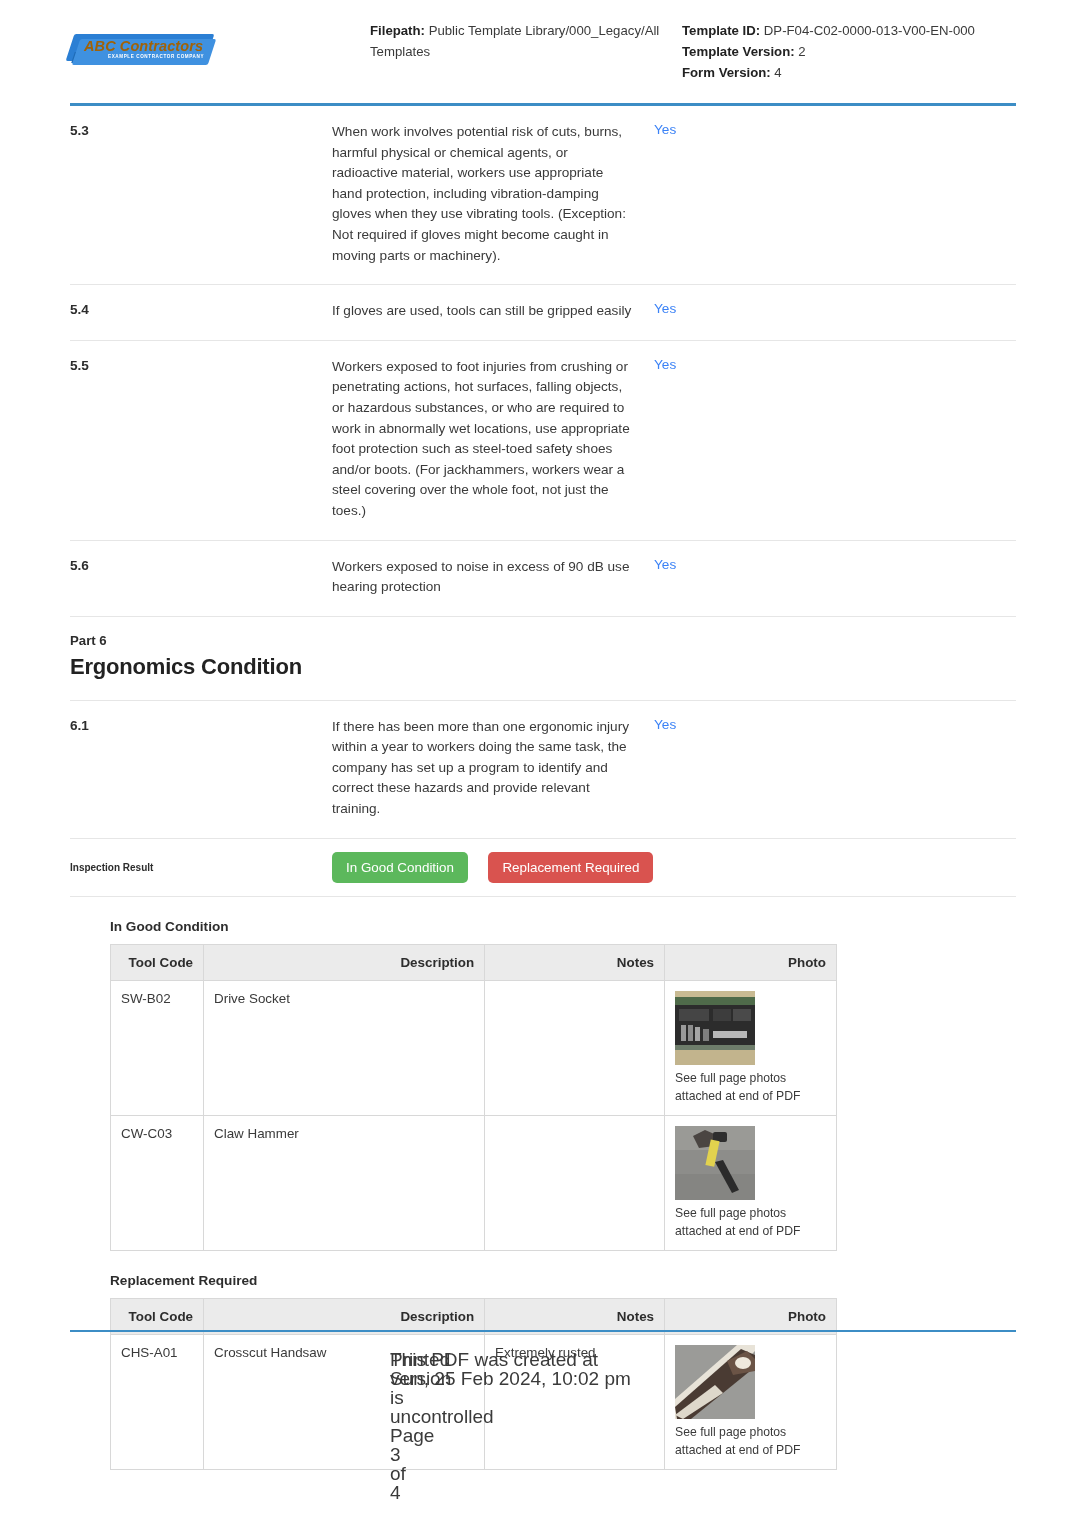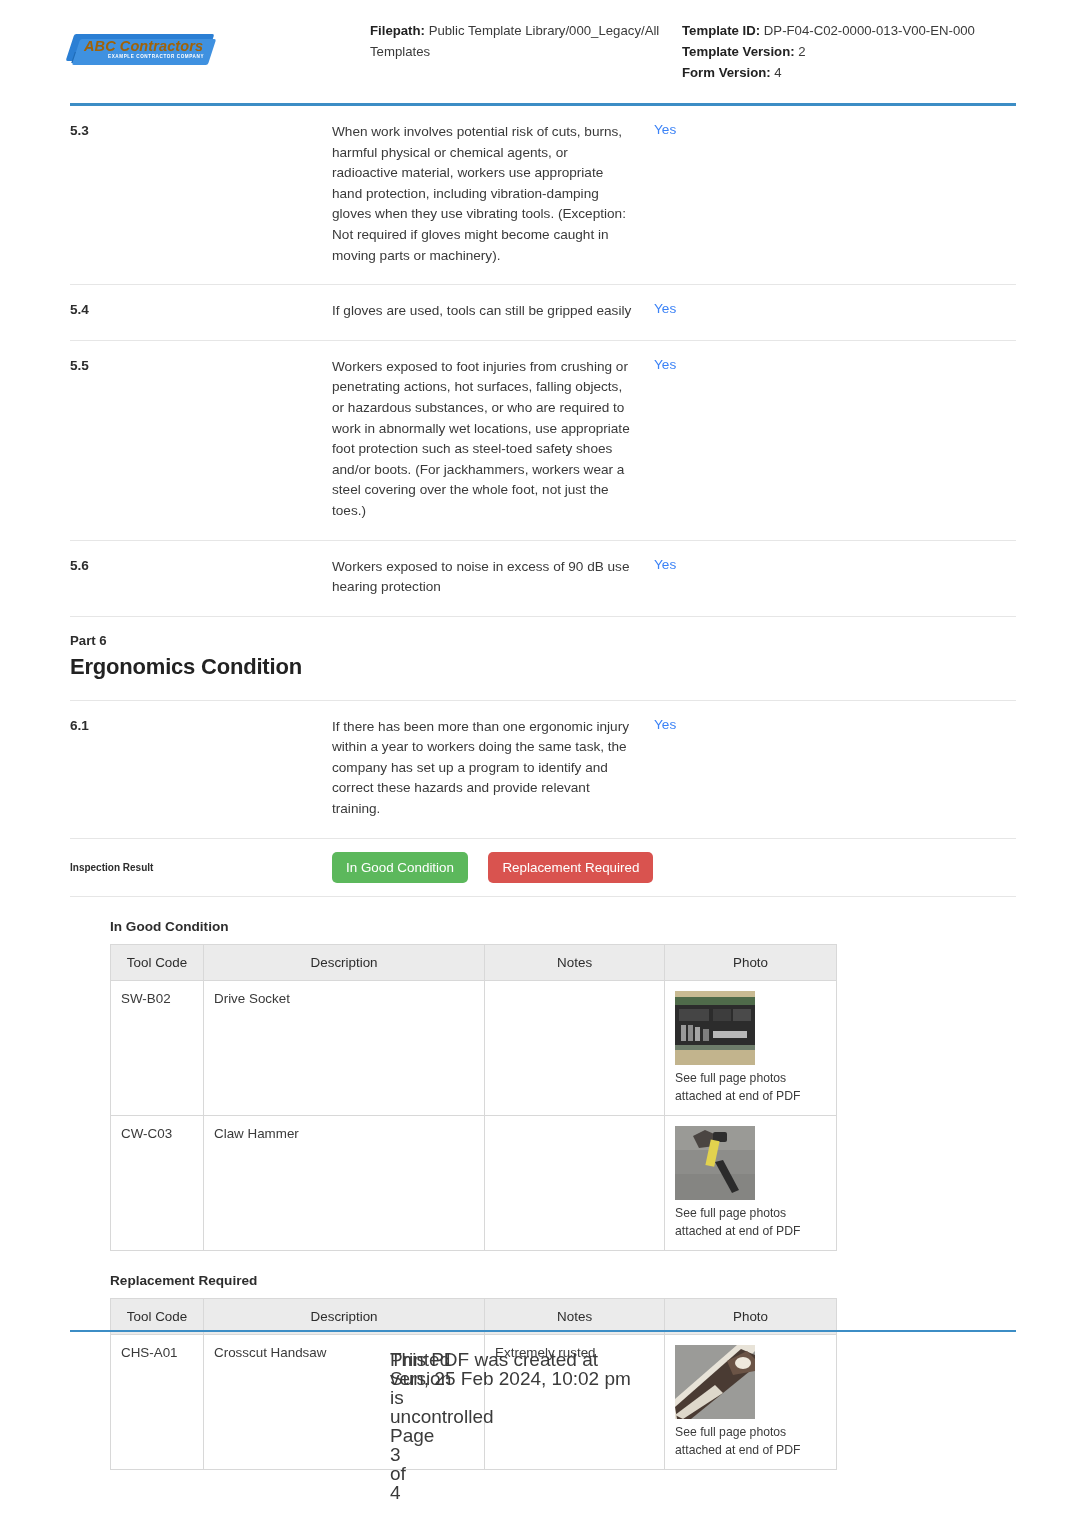--- a/index.html
+++ b/index.html
@@ -163,22 +163,22 @@
     color: #2d2d2d;
     margin-bottom: 10px;
   }
   table.tools {
     border-collapse: collapse;
     width: 727px;
     table-layout: fixed;
   }
   table.tools th {
     background: #ebebeb;
-    text-align: center;
-    font-weight: normal;
+    text-align: right;
+    font-weight: bold;
     font-size: 13.4px;
     color: #2d2d2d;
     padding: 10px 10px;
     border: 1px solid #d8d8d8;
   }
   table.tools td {
     border: 1px solid #d8d8d8;
     padding: 10px 10px;
     font-size: 13.4px;
     color: #3a3a3a;

